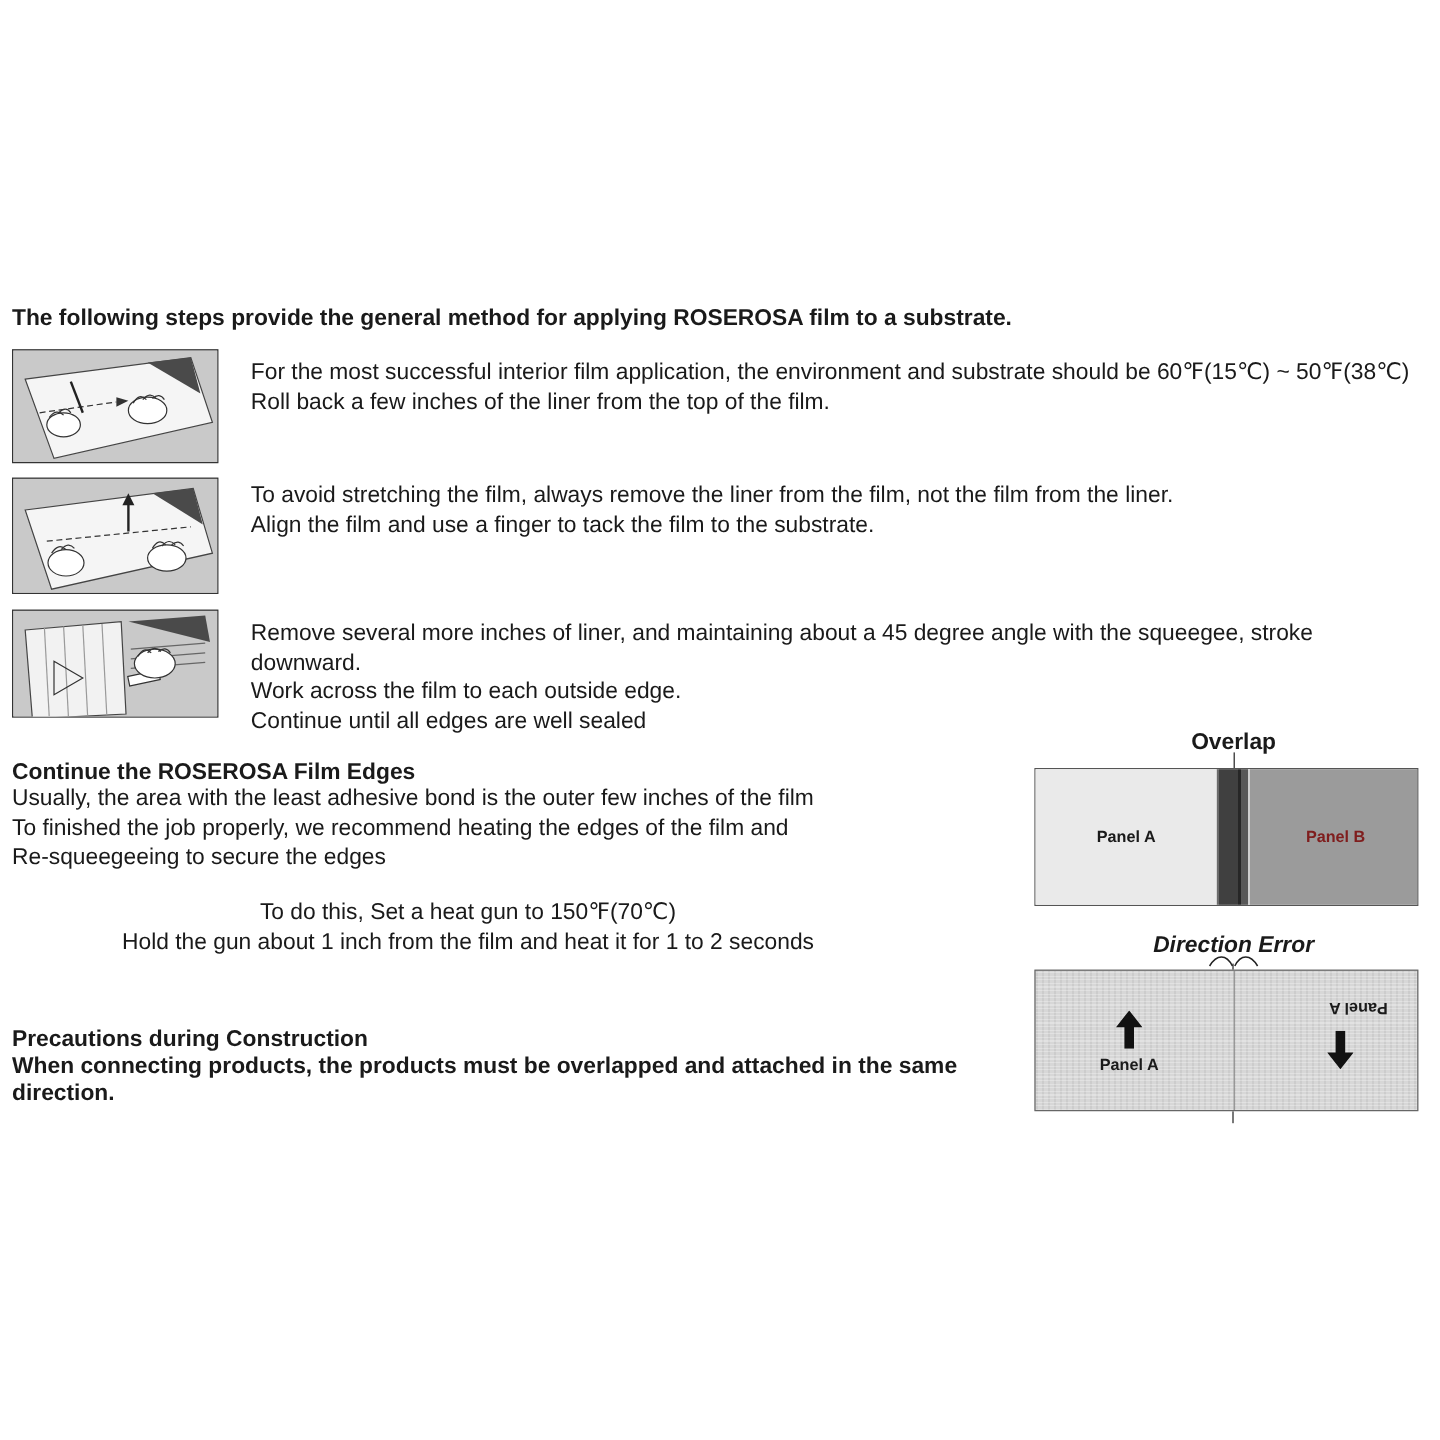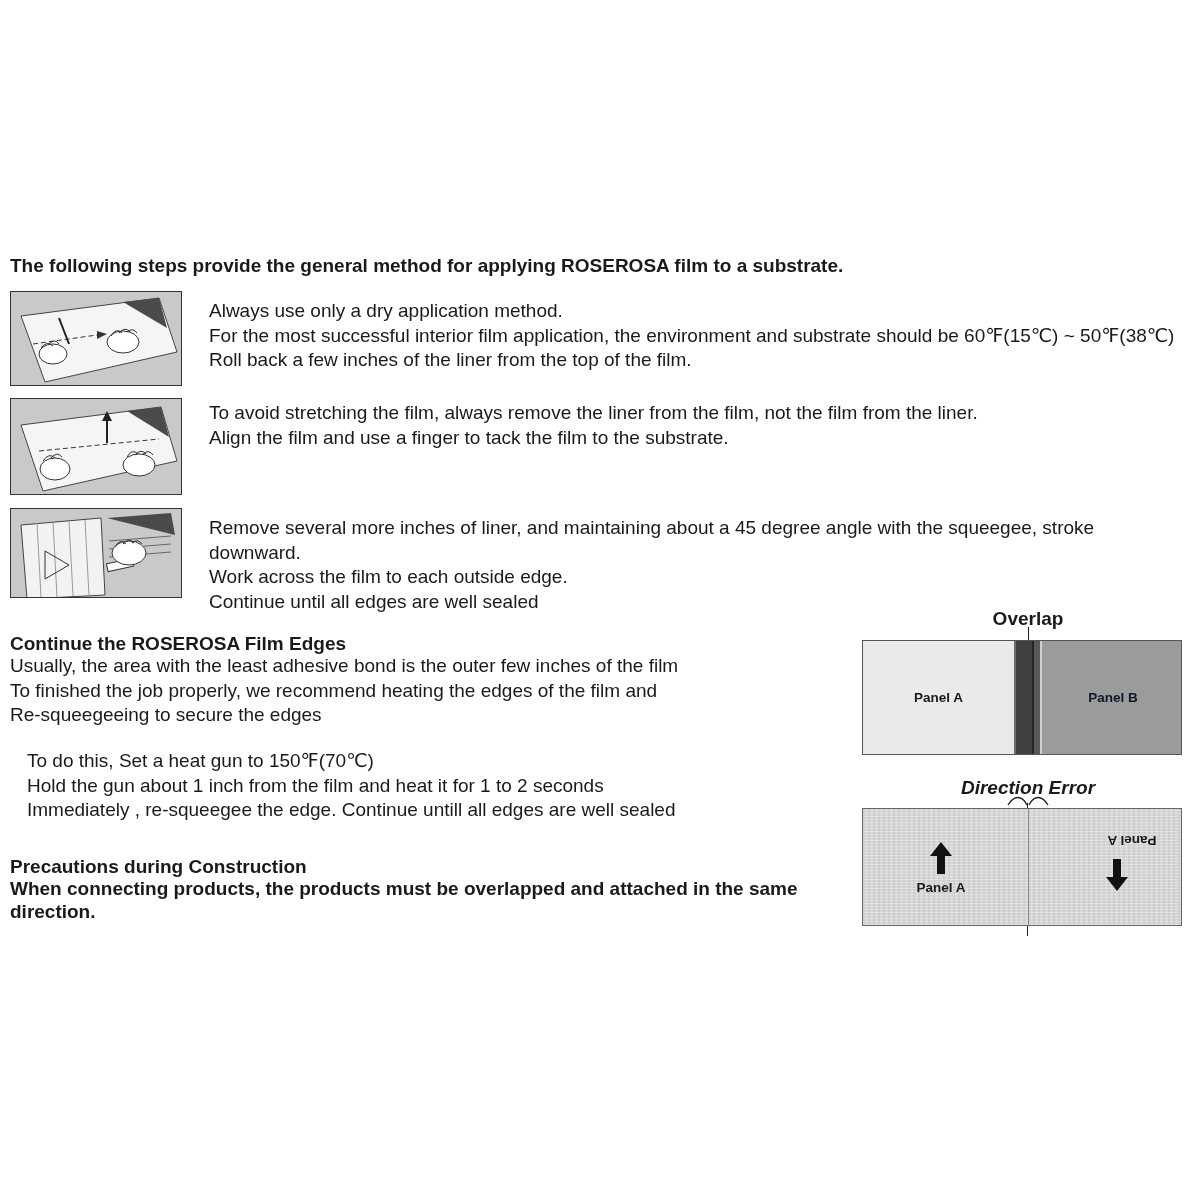--- a/index.html
+++ b/index.html
@@ -48,21 +48,20 @@
     <polygon points="86,39 96,42 86,47" fill="#333"></polygon>
     <line x1="48" y1="26" x2="58" y2="52" stroke="#222" stroke-width="2"></line>
     <ellipse cx="42" cy="62" rx="14" ry="10" fill="#ffffff" stroke="#333"></ellipse>
     <path d="M30,56 q6,-8 12,-2 M38,52 q6,-6 10,0" fill="none" stroke="#333"></path>
     <ellipse cx="112" cy="50" rx="16" ry="11" fill="#ffffff" stroke="#333"></ellipse>
     <path d="M100,44 q5,-9 11,-3 M108,41 q6,-7 11,-1 M116,40 q6,-5 10,1" fill="none" stroke="#333"></path>
   </svg>
 </div>
 
 <div class="abs txt" style="left:209px; top:299px; width:970px;">
-  <div>Always use only a dry application method.</div>
   <div>For the most successful interior film application, the environment and substrate should be 60℉(15℃) ~ 50℉(38℃)</div>
   <div>Roll back a few inches of the liner from the top of the film.</div>
 </div>
 
 <div class="imgbox" style="left:10px; top:398px; width:172px; height:97px;">
   <svg width="172" height="97" viewBox="0 0 172 97">
     <rect width="172" height="97" fill="#c9c9c9"></rect>
     <polygon points="10,26 150,8 166,62 32,92" fill="#f5f5f5" stroke="#444" stroke-width="1"></polygon>
     <polygon points="116,12 150,8 158,38" fill="#4a4a4a"></polygon>
     <line x1="96" y1="44" x2="96" y2="20" stroke="#222" stroke-width="2"></line>
@@ -106,39 +105,38 @@
   <div>Work across the film to each outside edge.</div>
   <div>Continue until all edges are well sealed</div>
 </div>
 
 <div class="abs txt bold" style="left:10px; top:632px; width:700px;">Continue the ROSEROSA Film Edges</div>
 <div class="abs txt" style="left:10px; top:654px; width:760px;">
   <div>Usually, the area with the least adhesive bond is the outer few inches of the film</div>
   <div>To finished the job properly, we recommend heating the edges of the film and</div>
   <div>Re-squeegeeing to secure the edges</div>
 </div>
-<div class="abs txt" style="left:27px; top:749px; width:760px;">
+<div class="abs txt" style="left:10px; top:749px; width:760px;text-align:center;">
   <div>To do this, Set a heat gun to 150℉(70℃)</div>
   <div>Hold the gun about 1 inch from the film and heat it for 1 to 2 seconds</div>
-  <div>Immediately , re-squeegee the edge. Continue untill all edges are well sealed</div>
 </div>
 
 <div class="abs txt bold" style="left:10px; top:855px; width:700px;">Precautions during Construction</div>
 <div class="abs txt bold" style="left:10px; top:877px; width:830px; line-height:23px;">
   <div>When connecting products, the products must be overlapped and attached in the same direction.</div>
 </div>
 
 <div class="diag-label" style="left:918px; top:608px;">Overlap</div>
 <div class="vline" style="left:1028px; top:627px; height:13px;"></div>
 <div class="overlap-box">
   <div class="panel-cell" style="flex:0 0 151px; background:#eaeaea;">
     <span>Panel A</span>
   </div>
   <div class="overlap-band"></div>
-  <div class="panel-cell" style="flex:1; background:#9b9b9b; color:#0f172a;align-items:center;">
+  <div class="panel-cell" style="flex:1; background:#9b9b9b; color:#7f1d1d;align-items:center;">
     <span>Panel B</span>
   </div>
 </div>
 
 <div class="diag-label" style="left:918px; top:777px;font-style:italic;">Direction Error</div>
 <svg class="abs" style="left:1006px; top:794px;" width="44" height="12" viewBox="0 0 44 12">
   <path d="M2,11 C8,1 16,1 21,11 M23,11 C28,1 36,1 42,11" stroke="#222" stroke-width="1.3" fill="none"></path>
 </svg>
 <div class="vline" style="left:1027px; top:803px; height:6px;"></div>
 <div class="vline" style="left:1027px; top:926px; height:10px;"></div>

